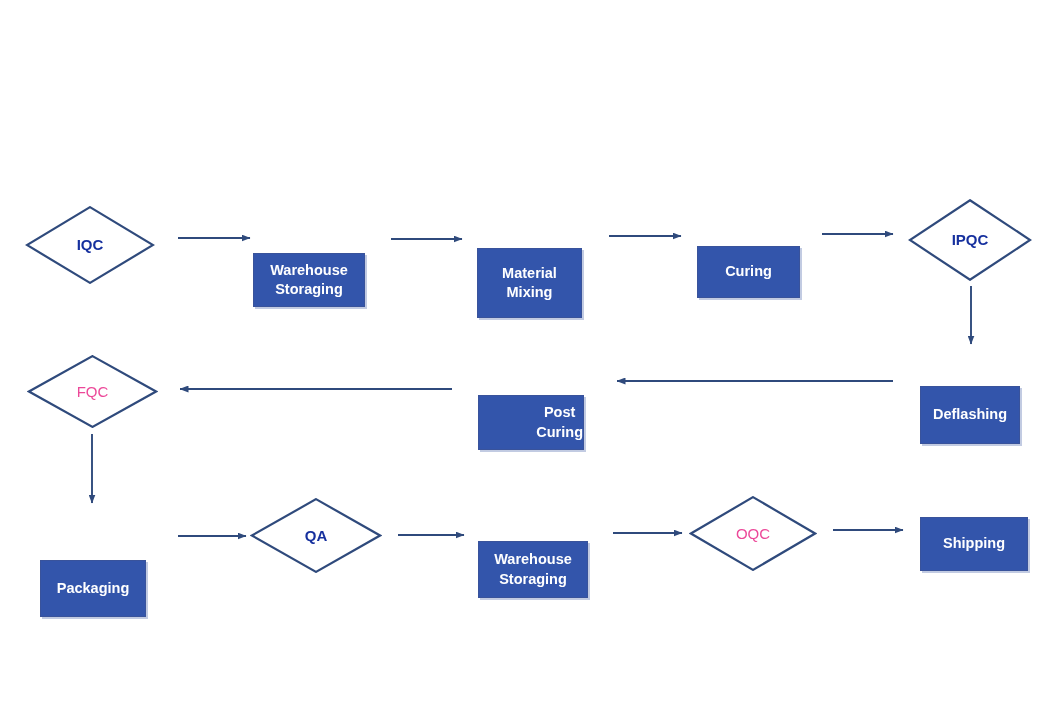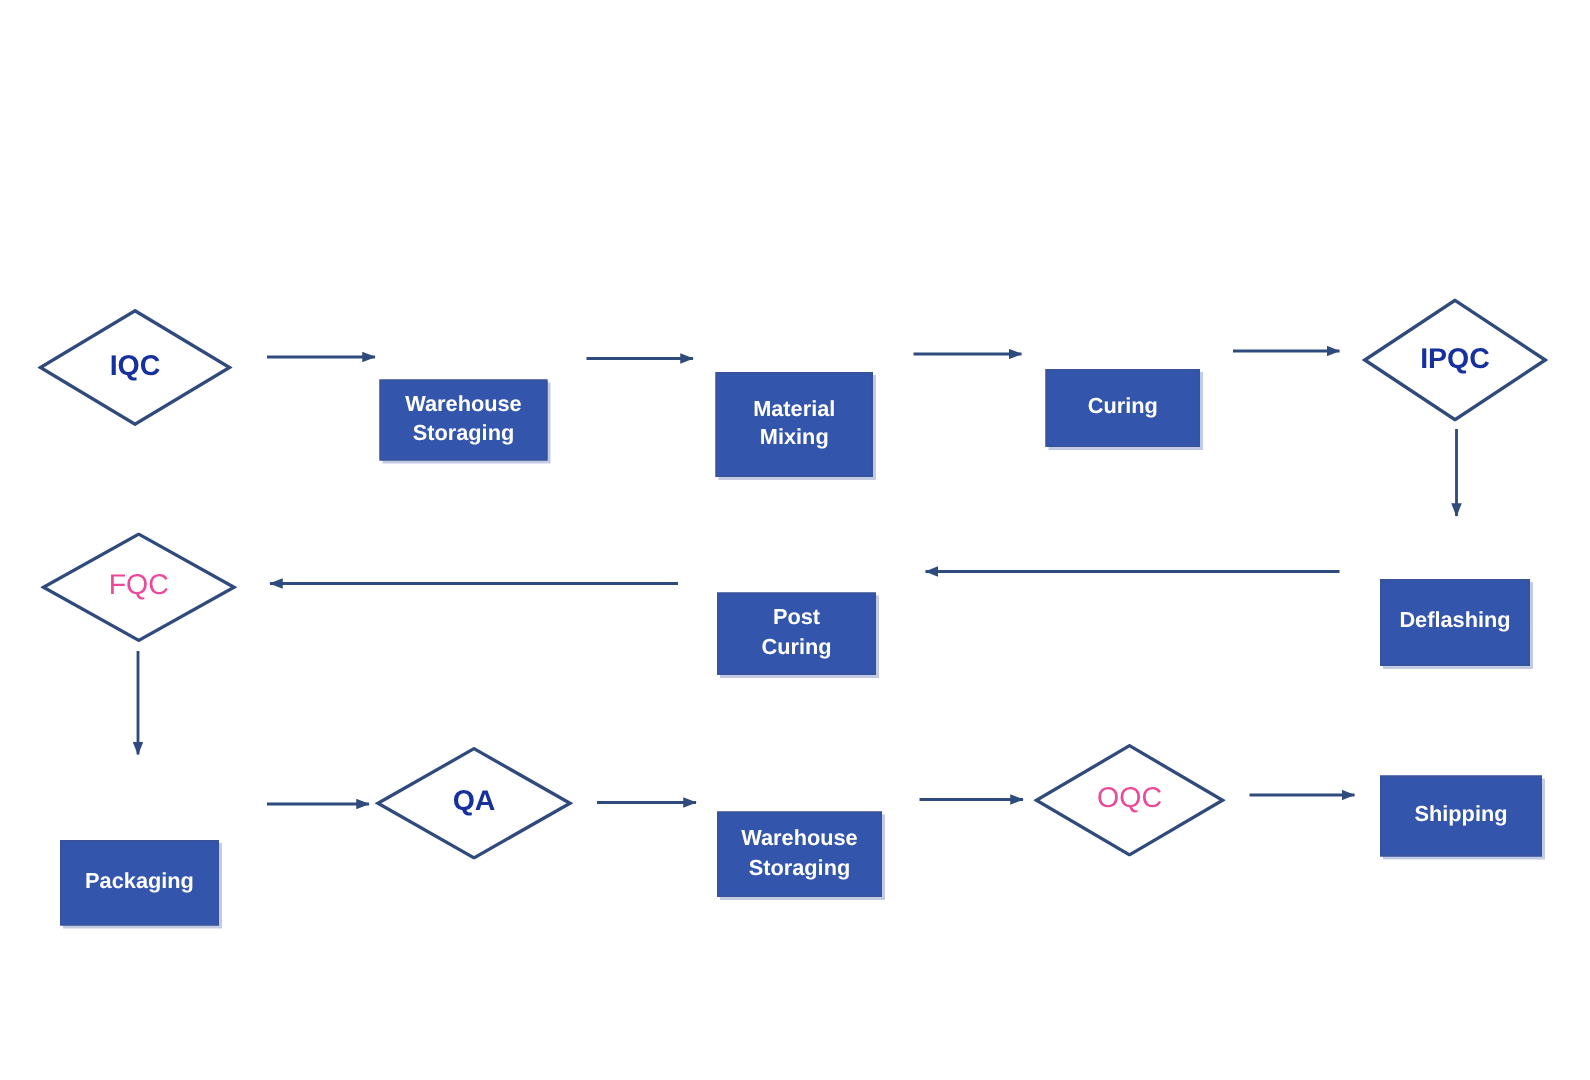--- a/index.html
+++ b/index.html
@@ -60,21 +60,21 @@
   .node.decision .dia-svg {
     position: absolute;
     left: 0;
     top: 0;
     width: 100%;
     height: 100%;
   }
   .node.decision .dia-label {
     position: relative;
     z-index: 2;
-    font-size: 19px;
+    font-size: 15px;
     line-height: 1.2;
   }
   .node.decision.bold .dia-label {
     font-weight: bold;
     color: #16309e;
   }
   .node.decision.light .dia-label {
     font-weight: normal;
     color: #ec4899;
     text-align: right;
@@ -136,21 +136,21 @@
       </div>
       <div class="node decision bold" style="left: 908px; top: 199px; width: 124px; height: 82px;">
         <svg class="dia-svg" viewBox="0 0 100 100" preserveAspectRatio="none">
           <polygon points="50,1.5 98.5,50 50,98.5 1.5,50" fill="#ffffff" stroke="#2f4a7c" stroke-width="2.2" vector-effect="non-scaling-stroke"></polygon>
         </svg>
         <span class="dia-label">IPQC</span>
       </div>
       <div class="node process" style="left: 920px; top: 350px; width: 100px; height: 58px;">
         <span>Deflashing</span>
       </div>
-      <div class="node process" style="left: 478px; top: 359px; width: 106px; height: 55px;">
+      <div class="node process" style="left: 478px; top: 359px; width: 106px; height: 55px; justify-content: flex-end;">
         <span>Post<br>Curing</span>
       </div>
       <div class="node decision light" style="left: 27px; top: 355px; width: 131px; height: 73px;">
         <svg class="dia-svg" viewBox="0 0 100 100" preserveAspectRatio="none">
           <polygon points="50,1.5 98.5,50 50,98.5 1.5,50" fill="#ffffff" stroke="#2f4a7c" stroke-width="2.2" vector-effect="non-scaling-stroke"></polygon>
         </svg>
         <span class="dia-label">FQC</span>
       </div>
       <div class="node process" style="left: 40px; top: 524px; width: 106px; height: 57px;">
         <span>Packaging</span>

